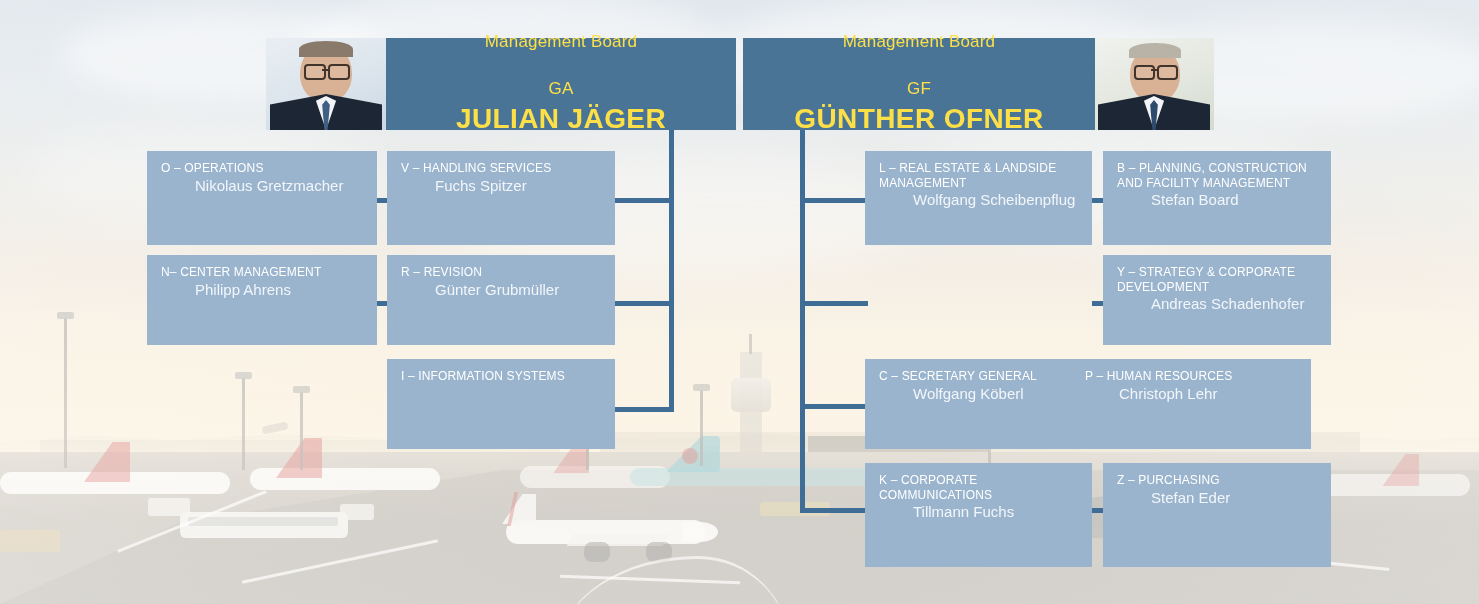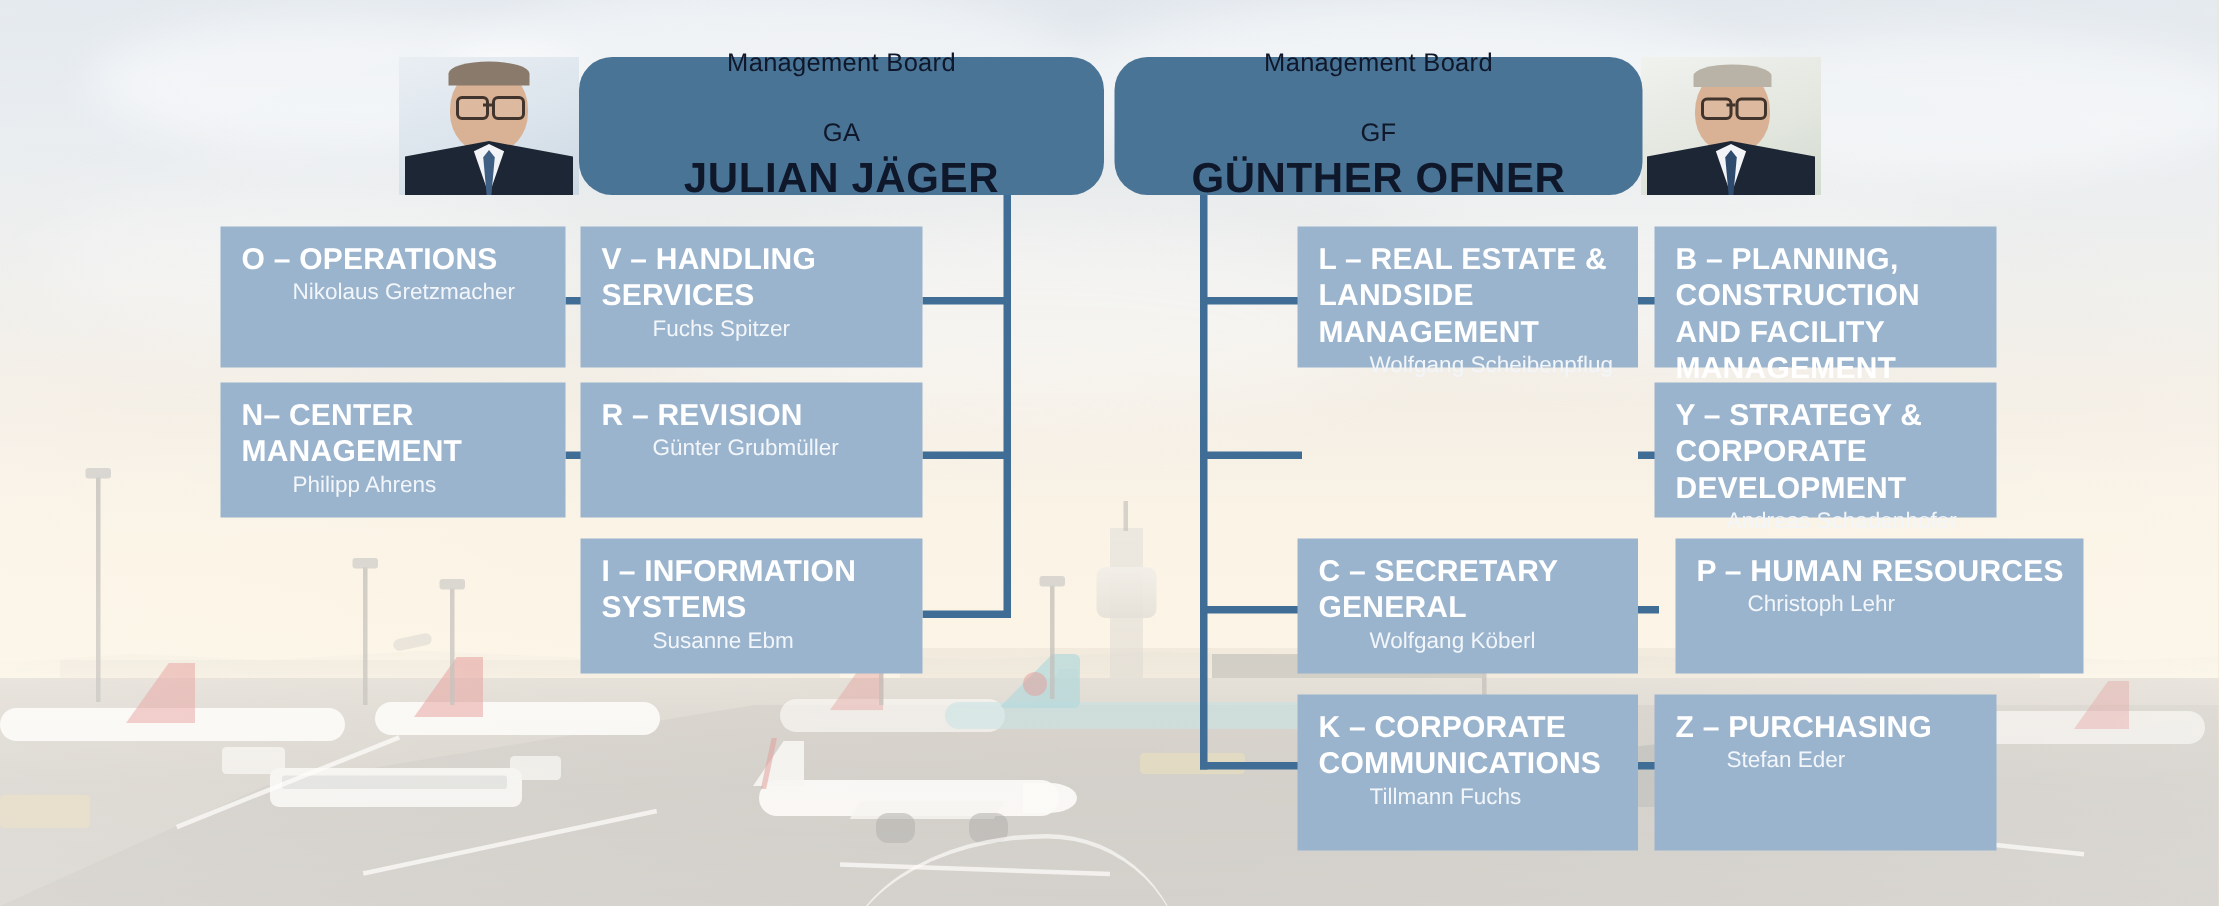--- a/index.html
+++ b/index.html
@@ -149,25 +149,24 @@
   }
 
   
   .chart{position:absolute;inset:0;}
 
   .conn{position:absolute;background:#3f6d96;}
 
   .hdr{
     position:absolute;
     background:#4a7496;
-    color:#0f172a;
+    color:#fde047;
     display:flex;align-items:center;justify-content:center;
     text-align:center;
     box-sizing:border-box;
-    border-radius:22px;
   }
   .hdr .lines{line-height:1.28;}
   .hdr .role{font-size:17px;font-weight:400;letter-spacing:.2px;}
   .hdr .code{font-size:17px;font-weight:400;letter-spacing:.2px;margin-top:25px;}
   .hdr .nm{font-size:28px;font-weight:bold;letter-spacing:.4px;margin-top:2px;}
 
   .photo{
     position:absolute;overflow:hidden;
     background:#dfe6ec;
   }
@@ -187,21 +186,21 @@
   .photo .tie{position:absolute;background:#3f5f84;clip-path:polygon(50% 0%,74% 16%,60% 100%,40% 100%,26% 16%);}
 
   .box{
     position:absolute;
     background:#9ab4ce;
     box-sizing:border-box;
     padding:10px 12px 10px 14px;
     color:#ffffff;
   }
   .box .dept{
-    font-size:20px;font-weight:bold;line-height:1.22;letter-spacing:.15px;
+    font-size:12px;font-weight:normal;line-height:1.22;letter-spacing:.15px;
     text-indent:0;
     padding-left:34px;
     margin-left:-34px;
   }
   .box .person{
     font-size:15px;font-weight:400;line-height:1.25;
     color:#f2f6fa;
     padding-left:34px;
     margin-top:1px;
   }
@@ -377,21 +376,20 @@
       </div>
       <div class="person">Günter Grubmüller</div>
     </div>
 
     <div class="box" style="left:387px;top:359px;width:228px;height:90px;">
       <div class="dept">
         <span>I</span>
         <span>–</span>
         <span>INFORMATION SYSTEMS</span>
       </div>
-      <div class="person">Susanne Ebm</div>
     </div>
 
     <div class="box" style="left:865px;top:151px;width:227px;height:94px;">
       <div class="dept">
         <span>L</span>
         <span>–</span>
         <span>REAL ESTATE &amp; LANDSIDE MANAGEMENT</span>
       </div>
       <div class="person">Wolfgang Scheibenpflug</div>
     </div>
@@ -426,21 +424,21 @@
 
     <div class="box" style="left:1103px;top:255px;width:228px;height:90px;">
       <div class="dept">
         <span>Y</span>
         <span>–</span>
         <span>STRATEGY &amp; CORPORATE DEVELOPMENT</span>
       </div>
       <div class="person">Andreas Schadenhofer</div>
     </div>
 
-    <div class="box" style="left:1117px;top:359px;width:272px;height:90px;">
+    <div class="box" style="left:1071px;top:359px;width:240px;height:90px;">
       <div class="dept">
         <span>P</span>
         <span>–</span>
         <span>HUMAN RESOURCES</span>
       </div>
       <div class="person">Christoph Lehr</div>
     </div>
 
     <div class="box" style="left:1103px;top:463px;width:228px;height:104px;">
       <div class="dept">

